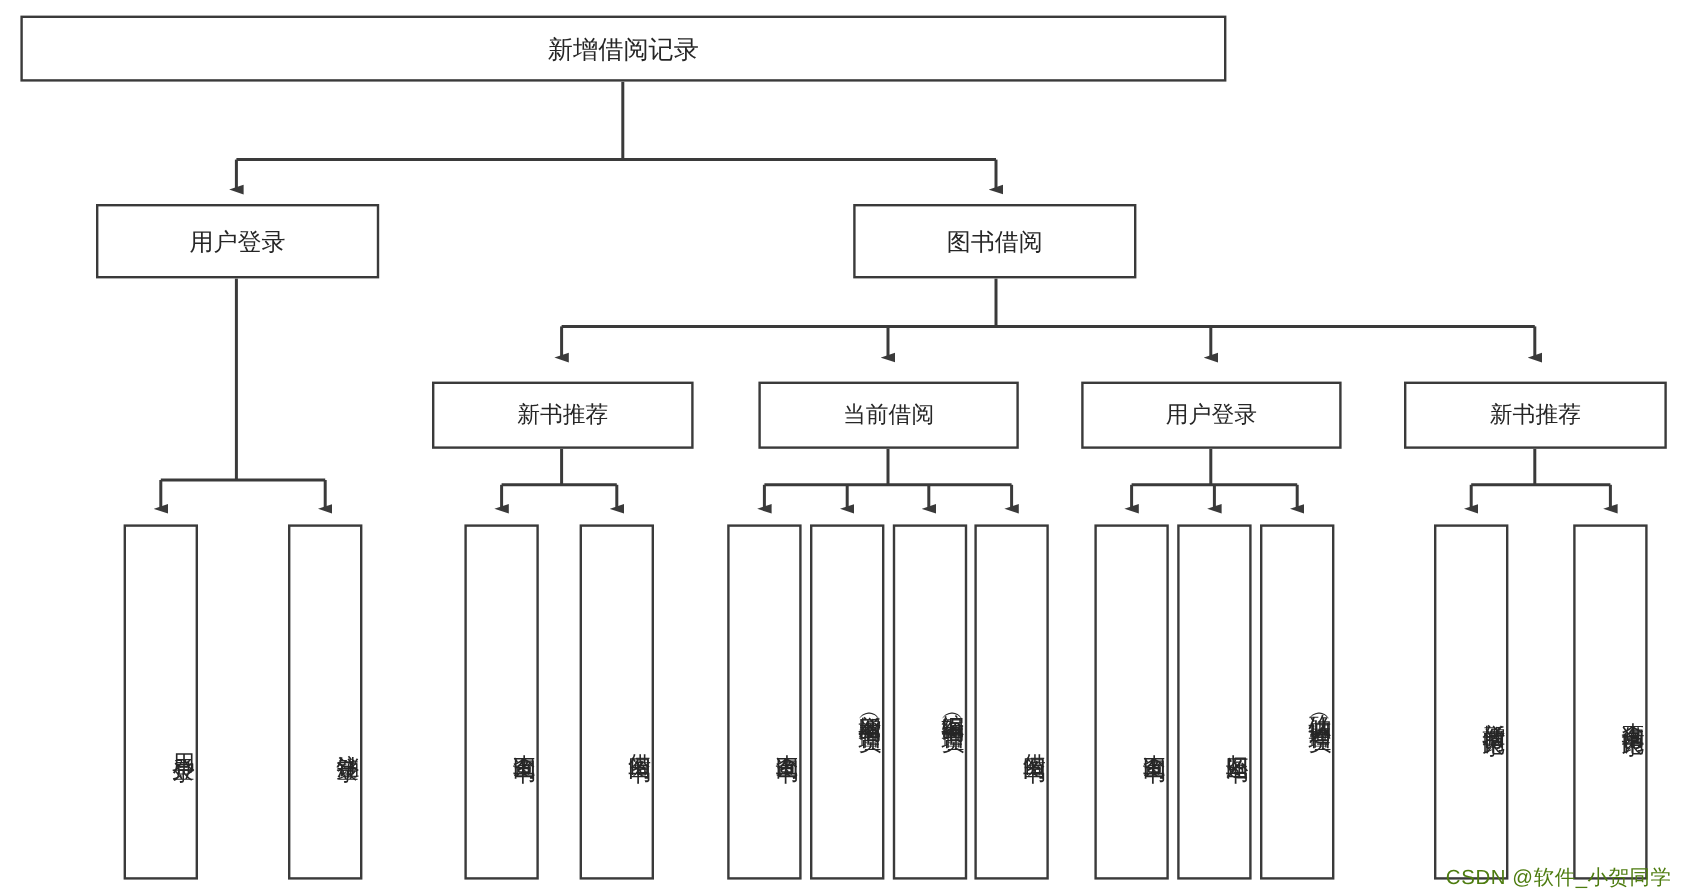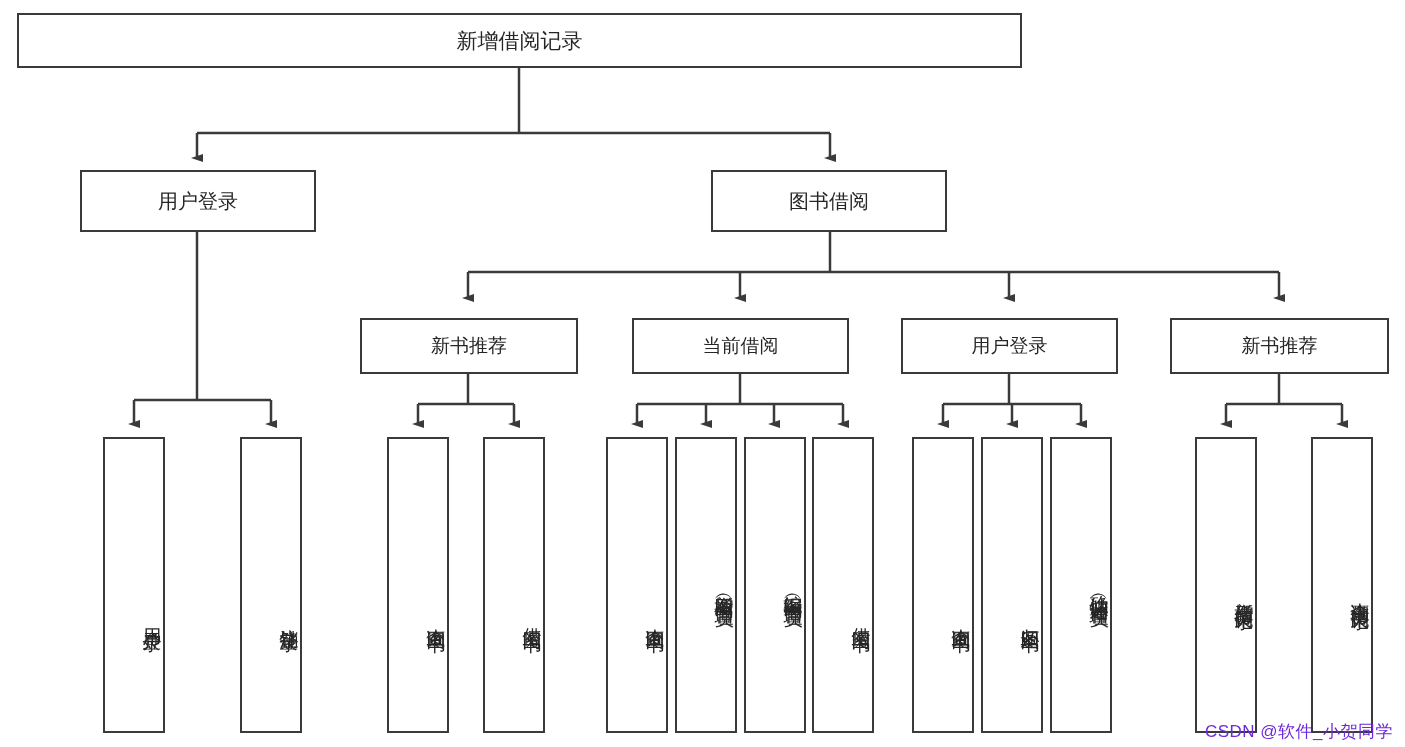--- a/index.html
+++ b/index.html
@@ -66,21 +66,21 @@
     margin-top: 10px;
   }
   .leaf-tall .label {
     margin-top: 2px;
   }
   .watermark {
     position: absolute;
     right: 12px;
     bottom: 4px;
     font-size: 17px;
-    color: #6d28d9;
+    color: #4d7c0f;
     white-space: nowrap;
     letter-spacing: 0.5px;
   }
 </style>
 </head>
 <body>
 
 <div id="canvas">
 
   <svg id="wires" viewBox="0 0 1405 747">

